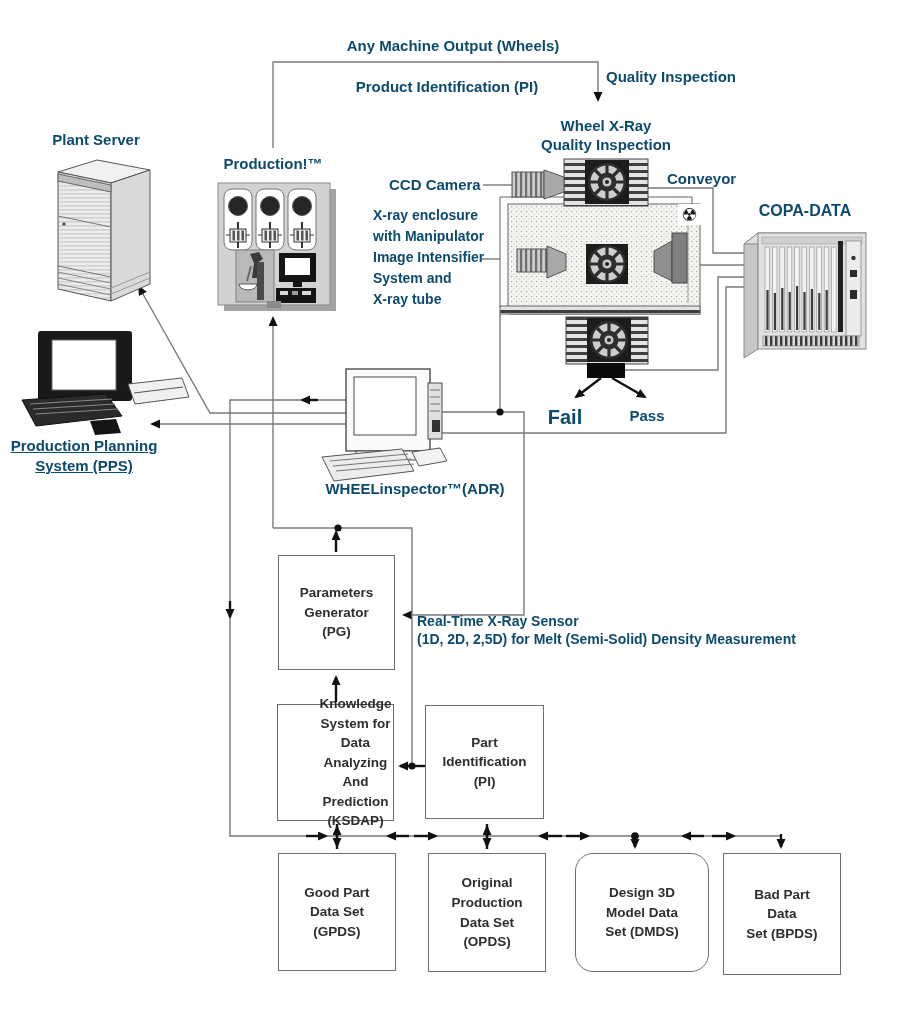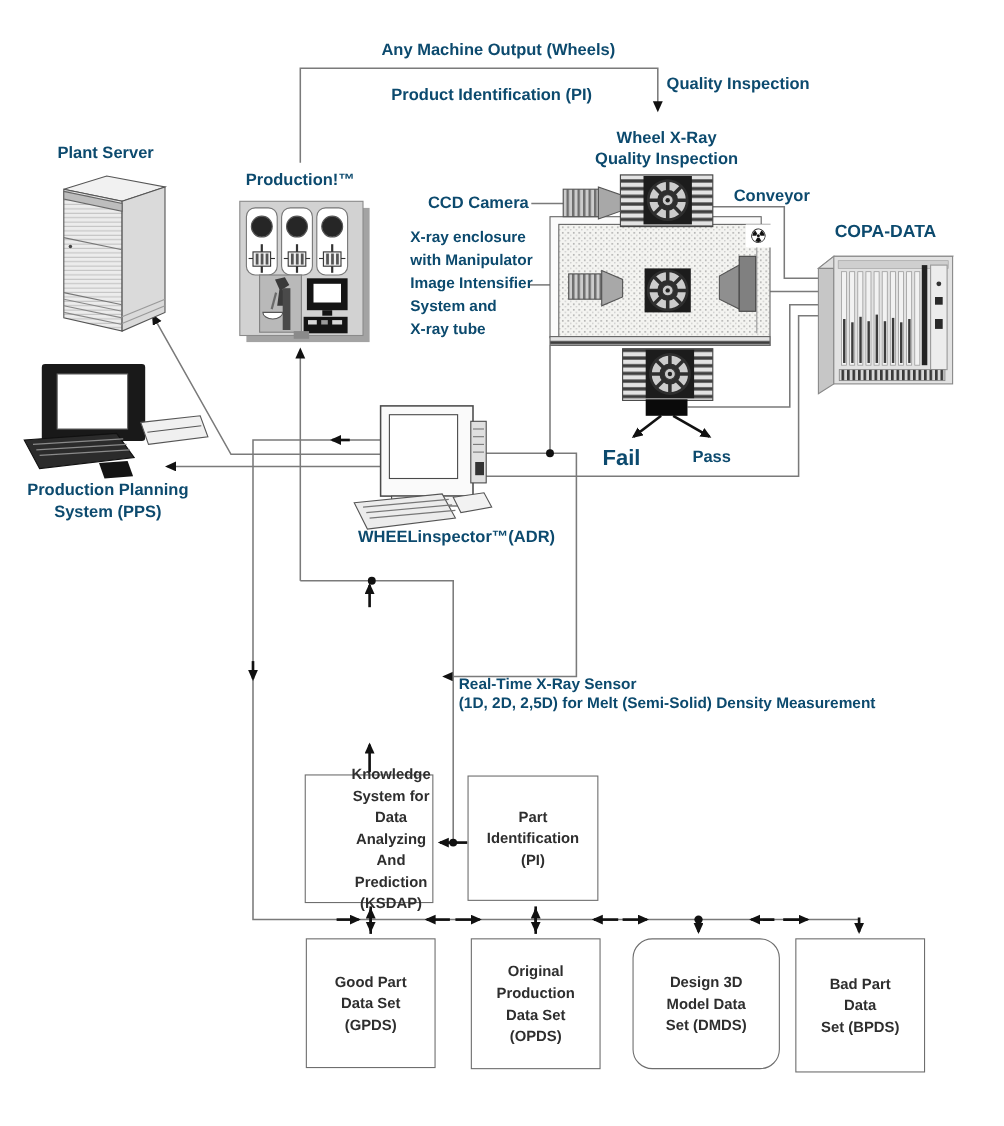--- a/index.html
+++ b/index.html
@@ -313,28 +313,31 @@
   <div class="lbl ctr" style="left:96px;top:131px;font-size:15px;">Plant Server</div>
   <div class="lbl ctr" style="left:273px;top:155px;font-size:15px;">Production!™</div>
   <div class="lbl" style="left:389px;top:176px;font-size:15px;">CCD Camera</div>
   <div class="lbl" style="left:373px;top:205px;font-size:14px;line-height:1.5;">X-ray enclosure
 with Manipulator
 Image Intensifier
 System and
 X-ray tube</div>
   <div class="lbl" style="left:667px;top:170px;font-size:15px;">Conveyor</div>
   <div class="lbl ctr" style="left:805px;top:201px;font-size:16px;">COPA-DATA</div>
-  <div class="lbl ctr" style="left:98px;top:436px;font-size:15px;line-height:1.35;">Production Planning
+  <div class="lbl ctr" style="left:84px;top:436px;font-size:15px;line-height:1.35;text-decoration:underline;">Production Planning
 System (PPS)</div>
   <div class="lbl ctr" style="left:415px;top:480px;font-size:15px;">WHEELinspector™(ADR)</div>
   <div class="lbl ctr" style="left:565px;top:405px;font-size:20px;">Fail</div>
   <div class="lbl ctr" style="left:647px;top:407px;font-size:15px;">Pass</div>
   <div class="lbl" style="left:417px;top:613px;font-size:14px;line-height:1.25;">Real-Time X-Ray Sensor
 (1D, 2D, 2,5D) for Melt (Semi-Solid) Density Measurement</div>
 
+  <div class="dbox" style="left:278px;top:555px;width:117px;height:115px;">Parameters
+Generator
+(PG)</div>
   <div class="dbox" style="left:277px;top:704px;width:117px;height:117px;padding-left:40px;">Knowledge
 System for
 Data Analyzing
 And Prediction
 (KSDAP)</div>
   <div class="dbox" style="left:425px;top:705px;width:119px;height:114px;">Part
 Identification
 (PI)</div>
   <div class="dbox" style="left:278px;top:853px;width:118px;height:118px;">Good Part
 Data Set

